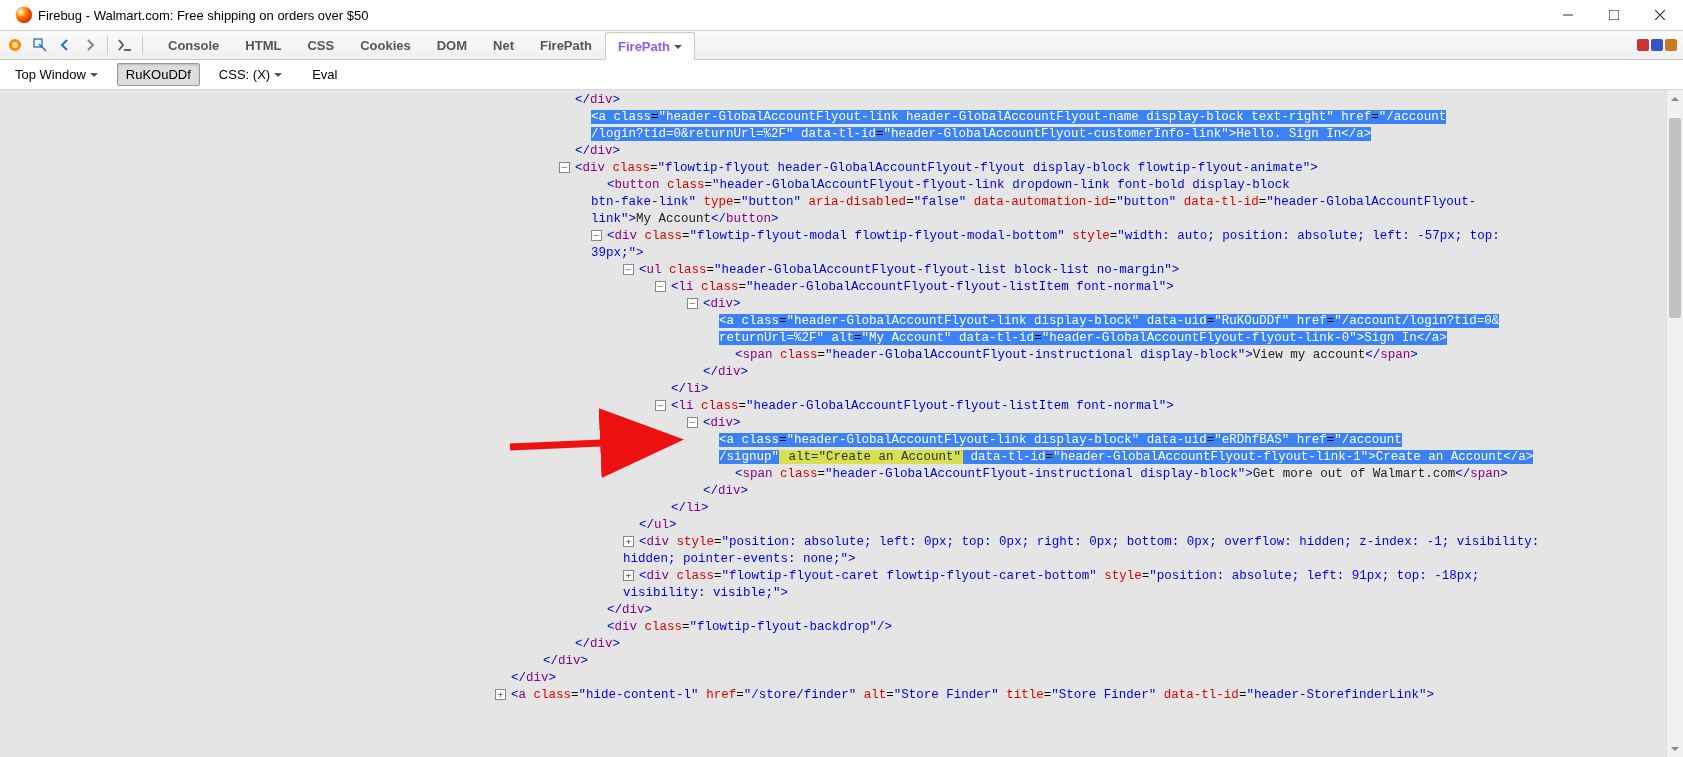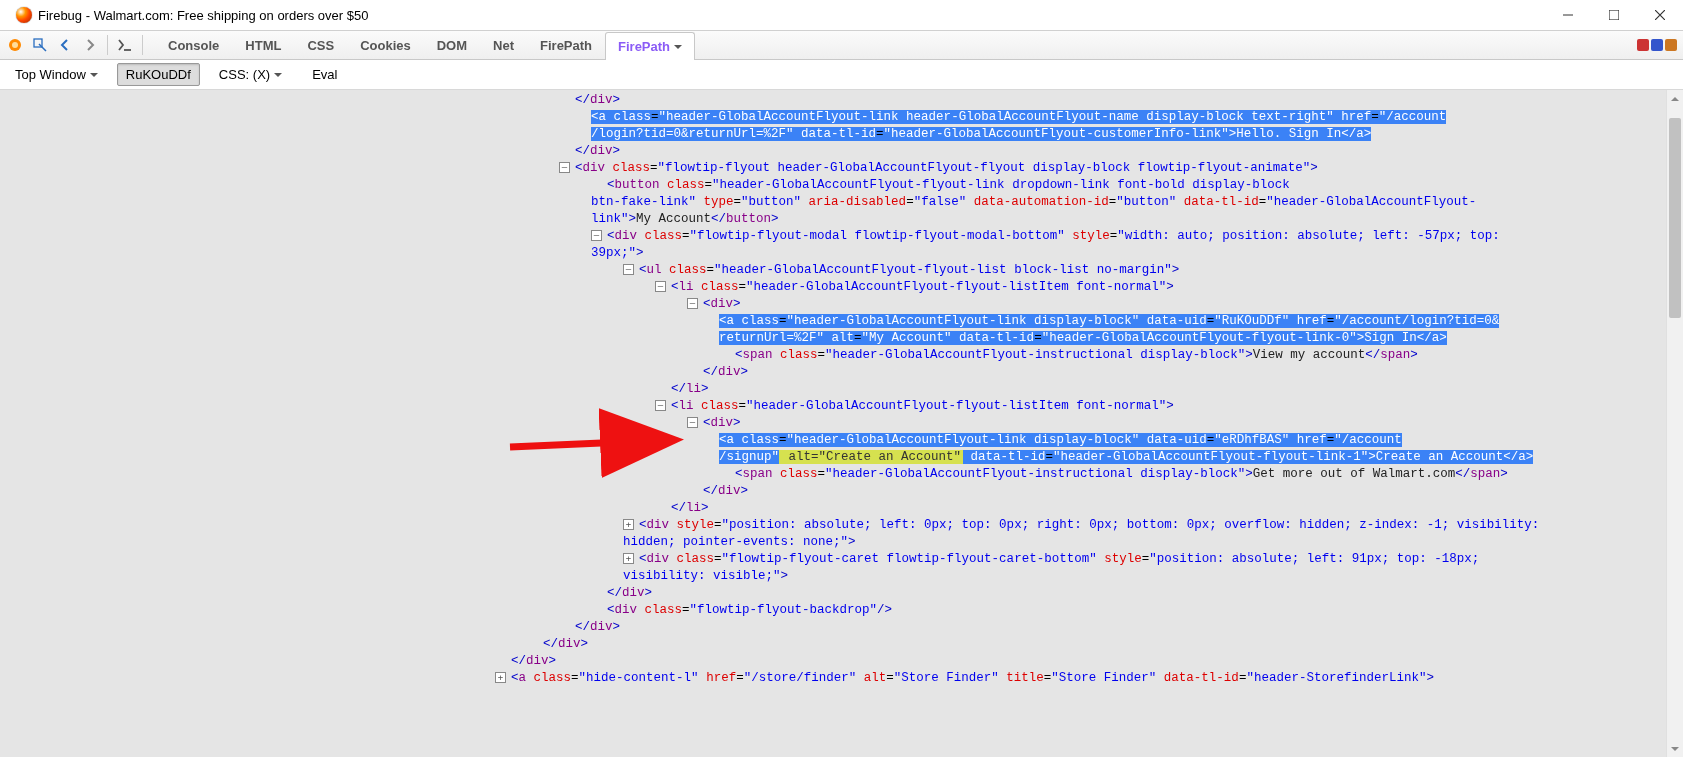--- a/index.html
+++ b/index.html
@@ -169,20 +169,21 @@
 <div class="line" style="margin-left:655px"><span class="pl"><span class="toggle">–</span><span class="brkt">&lt;</span><span class="tag">li</span> <span class="attr-n">class</span>=<span class="attr-v">"header-GlobalAccountFlyout-flyout-listItem font-normal"</span><span class="brkt">&gt;</span></span></div>
 
 <div class="line" style="margin-left:687px"><span class="pl"><span class="toggle">–</span><span class="brkt">&lt;</span><span class="tag">div</span><span class="brkt">&gt;</span></span></div>
 
 <div class="line" style="margin-left:719px"><span class="hl-line"><span class="brkt">&lt;</span><span class="tag">a</span> <span class="attr-n">class</span>=<span class="attr-v">"header-GlobalAccountFlyout-link display-block"</span> <span class="attr-n">data-uid</span>=<span class="attr-v">"eRDhfBAS"</span> <span class="attr-n">href</span>=<span class="attr-v">"/account<br>/signup"</span><span class="hl-alt"> alt="Create an Account"</span> <span class="attr-n">data-tl-id</span>=<span class="attr-v">"header-GlobalAccountFlyout-flyout-link-1"</span><span class="brkt">&gt;</span><span class="txt">Create an Account</span><span class="brkt">&lt;/</span><span class="tag">a</span><span class="brkt">&gt;</span></span></div>
 
 <div class="line" style="margin-left:719px"><span class="pl"><span class="brkt">&lt;</span><span class="tag">span</span> <span class="attr-n">class</span>=<span class="attr-v">"header-GlobalAccountFlyout-instructional display-block"</span><span class="brkt">&gt;</span><span class="txt">Get more out of Walmart.com</span><span class="brkt">&lt;/</span><span class="tag">span</span><span class="brkt">&gt;</span></span></div>
 
 <div class="line" style="margin-left:687px"><span class="pl"><span class="brkt">&lt;/</span><span class="tag">div</span><span class="brkt">&gt;</span></span></div>
 <div class="line" style="margin-left:655px"><span class="pl"><span class="brkt">&lt;/</span><span class="tag">li</span><span class="brkt">&gt;</span></span></div>
+<div class="line" style="margin-left:623px"><span class="pl"><span class="brkt">&lt;/</span><span class="tag">ul</span><span class="brkt">&gt;</span></span></div>
 
 <div class="line" style="margin-left:623px"><span class="pl"><span class="toggle">+</span><span class="brkt">&lt;</span><span class="tag">div</span> <span class="attr-n">style</span>=<span class="attr-v">"position: absolute; left: 0px; top: 0px; right: 0px; bottom: 0px; overflow: hidden; z-index: -1; visibility:<br>hidden; pointer-events: none;"</span><span class="brkt">&gt;</span></span></div>
 
 <div class="line" style="margin-left:623px"><span class="pl"><span class="toggle">+</span><span class="brkt">&lt;</span><span class="tag">div</span> <span class="attr-n">class</span>=<span class="attr-v">"flowtip-flyout-caret flowtip-flyout-caret-bottom"</span> <span class="attr-n">style</span>=<span class="attr-v">"position: absolute; left: 91px; top: -18px;<br>visibility: visible;"</span><span class="brkt">&gt;</span></span></div>
 
 <div class="line" style="margin-left:591px"><span class="pl"><span class="brkt">&lt;/</span><span class="tag">div</span><span class="brkt">&gt;</span></span></div>
 
 <div class="line" style="margin-left:591px"><span class="pl"><span class="brkt">&lt;</span><span class="tag">div</span> <span class="attr-n">class</span>=<span class="attr-v">"flowtip-flyout-backdrop"</span><span class="brkt">/&gt;</span></span></div>
 
 <div class="line" style="margin-left:559px"><span class="pl"><span class="brkt">&lt;/</span><span class="tag">div</span><span class="brkt">&gt;</span></span></div>

